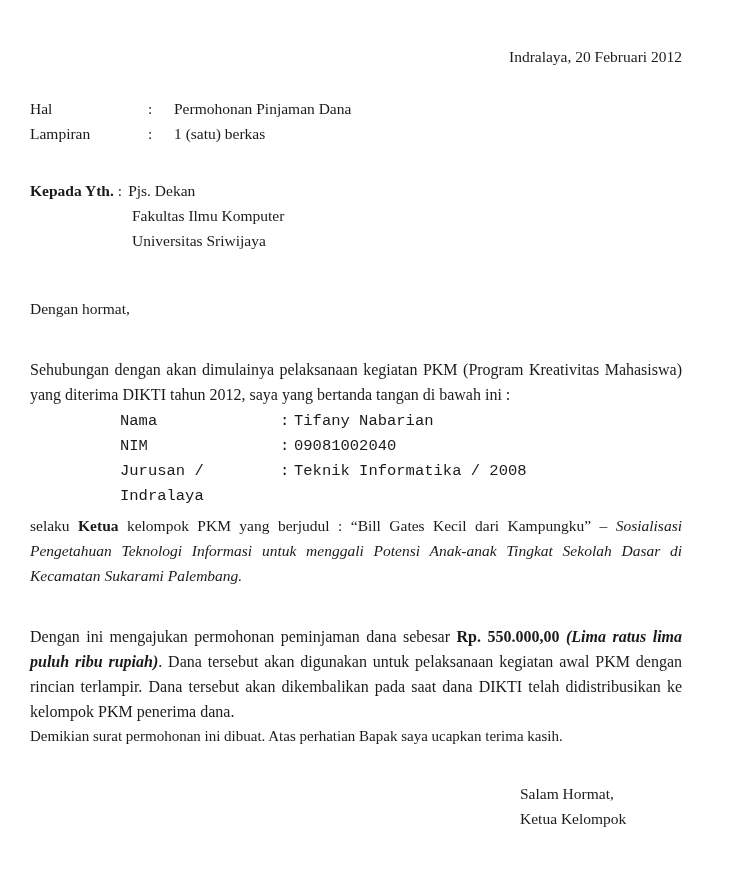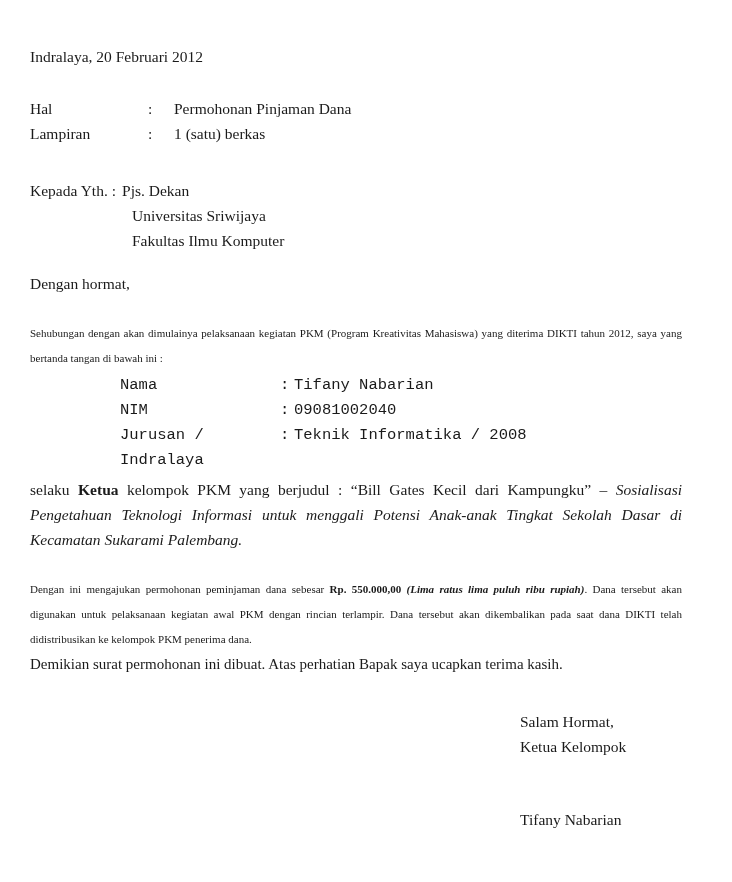--- a/index.html
+++ b/index.html
@@ -22,20 +22,21 @@
     padding: 0;
     overflow: hidden;
   }
   .content {
     position: absolute;
     left: 30px;
     top: 0;
     width: 652px;
   }
   .date-line {
+    text-align: right;
     font-size: 15.5px;
     line-height: 22px;
     padding-top: 46px;
   }
   .kv-block {
     margin-top: 28px;
     font-size: 15.5px;
     line-height: 25px;
   }
   .kv-row {
@@ -56,36 +57,37 @@
   .recipient {
     margin-top: 32px;
     font-size: 15.5px;
     line-height: 25px;
   }
   .recipient-first {
     display: flex;
   }
   .recipient-to {
     flex: 0 0 auto;
+    font-weight: bold;
   }
   .recipient-sep {
     flex: 0 0 auto;
     padding: 0 6px 0 4px;
   }
   .recipient-sub {
     margin-left: 102px;
   }
   .salutation {
-    margin-top: 18px;
+    margin-top: 43px;
     font-size: 15.5px;
     line-height: 25px;
   }
   .para {
-    margin-top: 25px;
-    font-size: 11px;
+    margin-top: 36px;
+    font-size: 16px;
     line-height: 25px;
     text-align: justify;
   }
   .detail-block {
     margin-top: 2px;
     font-size: 15.5px;
     line-height: 25px;
     padding-left: 90px;
     font-family: Liberation Mono, monospace;
   }
@@ -159,22 +161,22 @@
         <span class="kv-value">1 (satu) berkas</span>
       </div>
     </div>
 
     <div class="recipient">
       <div class="recipient-first">
         <span class="recipient-to">Kepada Yth.</span>
         <span class="recipient-sep">:</span>
         <span>Pjs. Dekan</span>
       </div>
+      <div class="recipient-sub">Fakultas Ilmu Komputer</div>
       <div class="recipient-sub">Universitas Sriwijaya</div>
-      <div class="recipient-sub">Fakultas Ilmu Komputer</div>
     </div>
 
     <div class="salutation">Dengan hormat,</div>
 
     <div class="para">Sehubungan dengan akan dimulainya pelaksanaan kegiatan PKM (Program Kreativitas Mahasiswa) yang diterima DIKTI tahun 2012, saya yang bertanda tangan di bawah ini :</div>
 
     <div class="detail-block">
       <div class="detail-row">
         <span class="detail-label">Nama</span>
         <span class="detail-sep">:</span>

